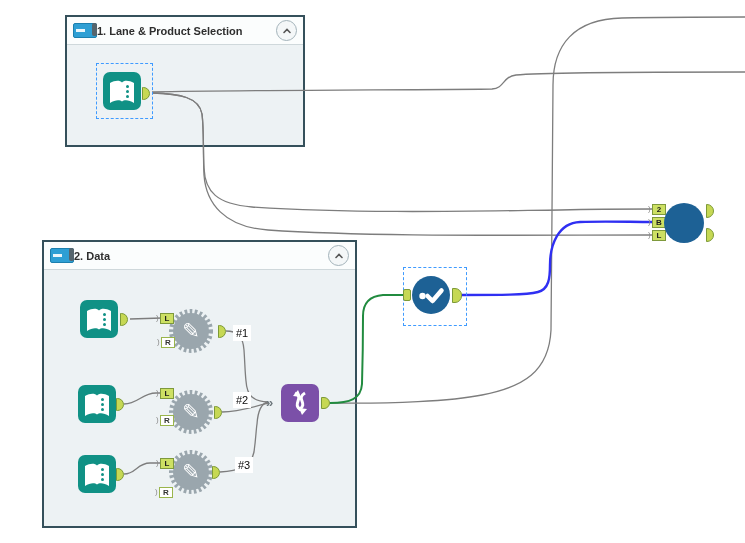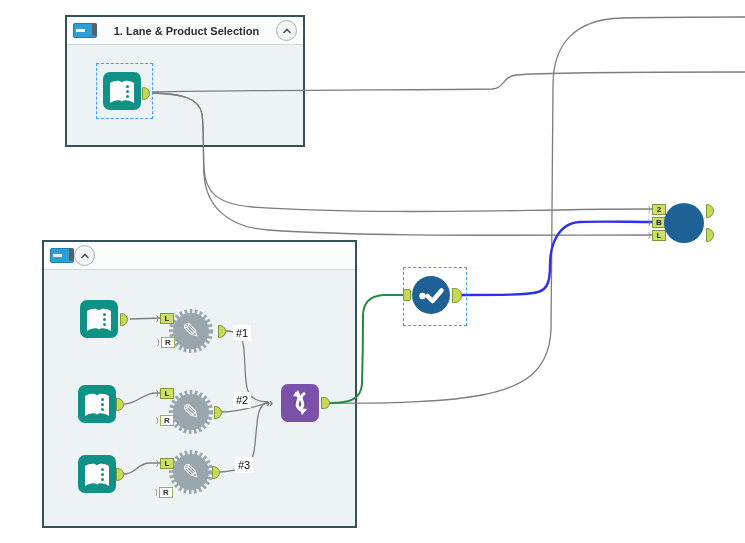--- a/index.html
+++ b/index.html
@@ -9,21 +9,21 @@
   }
   
   .container{
     position:absolute;border:2px solid #35505b;background:#edf2f4;box-sizing:border-box;
   }
   .container .chead{
     height:28px;background:#fbfdfd;border-bottom:1px solid #cfd8db;
     display:flex;align-items:center;padding:0 6px;box-sizing:border-box;
   }
   .ctitle{
-    flex:1;text-align:center;font-size:11px;font-weight:bold;color:#2e2e2e;
+    flex:1;font-size:11px;font-weight:bold;color:#2e2e2e;
     white-space:nowrap;overflow:hidden;
   }
   .cicon{position:relative;width:22px;height:13px;background:#2e9fd4;border:1px solid #1b7fae;border-radius:2px;flex:none;}
   .cicon::before{content:"";position:absolute;left:2px;top:5px;width:9px;height:3px;background:#eaf6fb;}
   .cicon::after{content:"";position:absolute;right:-1px;top:-1px;width:5px;height:13px;background:#55646c;border-radius:2px;}
   .collapse{
     width:19px;height:19px;border-radius:50%;border:1px solid #a3b3ba;background:#f4f7f8;
     display:flex;align-items:center;justify-content:center;flex:none;cursor:pointer;
   }
   
@@ -66,20 +66,21 @@
         <svg width="12" height="12" viewBox="0 0 12 12">
           <path d="M3 7.5 L6 4.5 L9 7.5" fill="none" stroke="#555" stroke-width="1.6" stroke-linecap="round"></path>
         </svg>
       </span>
     </div>
   </div>
 
   <div class="container" style="left:42px;top:240px;width:315px;height:288px;">
     <div class="chead">
       <span class="cicon"></span>
+      <span class="ctitle">2. Data</span>
       <span class="collapse">
         <svg width="12" height="12" viewBox="0 0 12 12">
           <path d="M3 7.5 L6 4.5 L9 7.5" fill="none" stroke="#555" stroke-width="1.6" stroke-linecap="round"></path>
         </svg>
       </span>
     </div>
   </div>
 
   <svg id="wires" width="745" height="543" viewBox="0 0 745 543">
     <path d="M152,92 C250,90 430,90 492,89 C505,88 502,77 516,75 C545,72 660,72 745,72" fill="none" stroke="#7d7d7d" stroke-width="1.3"></path>

